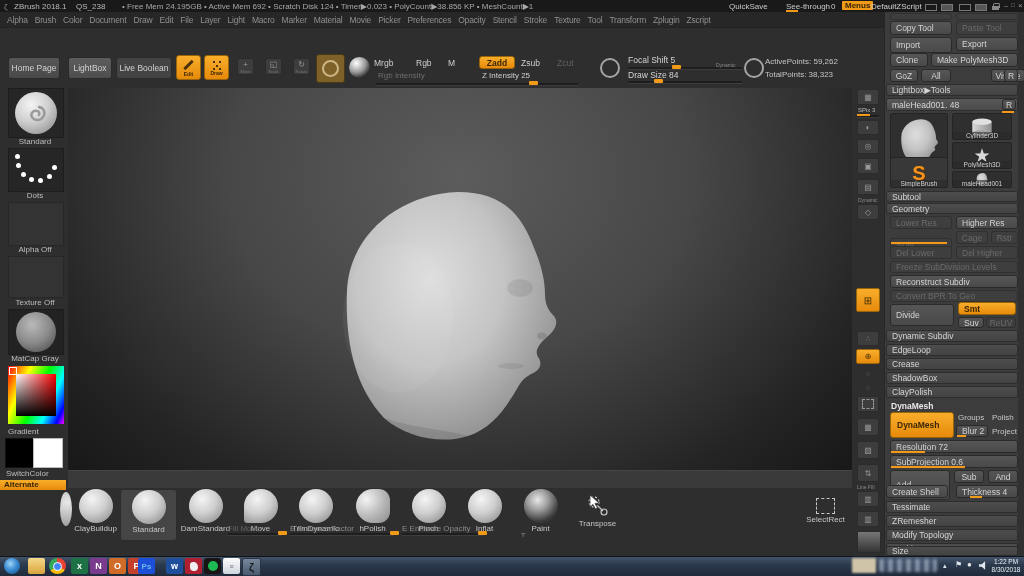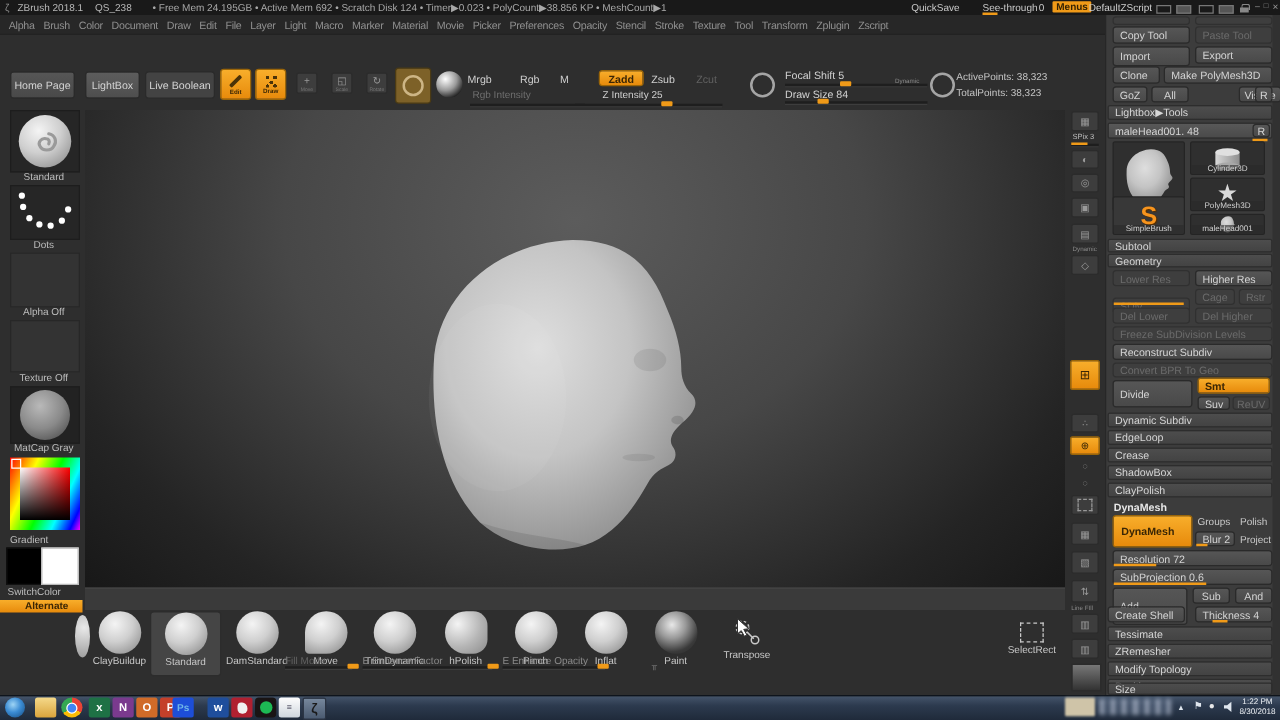--- a/index.html
+++ b/index.html
@@ -171,21 +171,21 @@
   <span class="abs" style="left:600px;top:58px;width:16px;height:16px;border:2px solid #a5a5a5;border-radius:50%"></span>
   <span class="txt" style="left:628px;top:55px;font-size:8.5px;color:#d2d2d2">Focal Shift 5</span>
   <div class="sl" style="left:628px;top:67px;width:114px"></div>
   <span class="sh" style="left:672px;top:65px"></span>
   <span class="txt" style="left:716px;top:62px;font-size:5px;color:#8a8a8a">Dynamic</span>
   <span class="txt" style="left:628px;top:70px;font-size:8.5px;color:#d2d2d2">Draw Size 84</span>
   <div class="sl" style="left:628px;top:81px;width:114px"></div>
   <span class="sh" style="left:654px;top:79px"></span>
 
   <span class="abs" style="left:744px;top:58px;width:16px;height:16px;border:2px solid #a5a5a5;border-radius:50%"></span>
-  <span class="txt" style="left:765px;top:57px;font-size:8px;color:#c5c5c5">ActivePoints: 38,323</span>
+  <span class="txt" style="left:765px;top:57px;font-size:8px;color:#c5c5c5">ActivePoints: 59,262</span>
   <span class="txt" style="left:765px;top:70px;font-size:8px;color:#c5c5c5">TotalPoints: 38,323</span>
 
   <div class="abs" style="left:8px;top:88px;width:54px;height:48px;background:#262626;border:1px solid #1d1d1d;display:flex;align-items:center;justify-content:center">
     <span class="sphere" style="display:block;width:42px;height:42px"></span>
     <svg class="abs" width="30" height="30" viewBox="0 0 30 30" style="left:12px;top:9px">
       <path d="M18 9 c5 1 7 6 4 10 c-2 4-9 4-11 0 c-2-3 1-7 5-6 c2 0 3 2 2 4" fill="none" stroke="#9a9a9a" stroke-width="2.5" stroke-linecap="round"></path>
     </svg>
   </div>
   <div class="traylbl" style="left:3px;top:137px">Standard</div>
   <div class="abs" style="left:8px;top:148px;width:54px;height:42px;background:#262626;border:1px solid #1d1d1d">
@@ -207,21 +207,21 @@
   </div>
   <div class="traylbl" style="left:3px;top:354px">MatCap Gray</div>
   <div class="abs" style="left:8px;top:366px;width:56px;height:58px;background:linear-gradient(115deg,#f00,#ff0 28%,#0f0 52%,#0ff 72%,#00f 90%,#f0f)">
     <span class="abs" style="left:1px;top:1px;width:6px;height:6px;border:1px solid #fff"></span>
     <span class="abs" style="left:8px;top:8px;width:40px;height:42px;background:linear-gradient(to bottom,rgba(0,0,0,0),#000),linear-gradient(to right,#fff,#f00)"></span>
   </div>
   <div class="txt" style="left:8px;top:427px;font-size:8px;color:#bdbdbd">Gradient</div>
   <div class="abs" style="left:5px;top:438px;width:28px;height:28px;background:#000;border:1px solid #111"></div>
   <div class="abs" style="left:33px;top:438px;width:28px;height:28px;background:#fff;border:1px solid #bbb"></div>
   <div class="txt" style="left:6px;top:469px;font-size:8px;color:#bdbdbd">SwitchColor</div>
-  <div class="abs" style="left:0px;top:480px;width:66px;height:10px;background:linear-gradient(#f8ae2b,#e78a0b);color:#3a2605;font-size:8px;font-weight:bold;padding-left:20px;box-sizing:border-box">Alternate</div>
+  <div class="abs" style="left:0px;top:480px;width:66px;height:10px;background:linear-gradient(#f8ae2b,#e78a0b);color:#3a2605;font-size:8px;font-weight:bold;padding-left:4px;box-sizing:border-box">Alternate</div>
 
   <div id="canvas">
     <svg width="784" height="400" viewBox="0 0 784 400">
       <use href="#headPath" fill="url(#hgrad)"></use>
       <ellipse cx="452" cy="200" rx="13" ry="9" fill="#000" opacity="0.08"></ellipse>
       <ellipse cx="474" cy="248" rx="5" ry="3.5" fill="#000" opacity="0.12"></ellipse>
       <ellipse cx="443" cy="278" rx="13" ry="3" fill="#000" opacity="0.07"></ellipse>
       <path d="M316 330 C340 351 376 356 400 348 C380 342 345 340 316 330 Z" fill="#000" opacity="0.10"></path>
       <ellipse cx="330" cy="230" rx="55" ry="75" fill="#fff" opacity="0.05"></ellipse>
     </svg>

